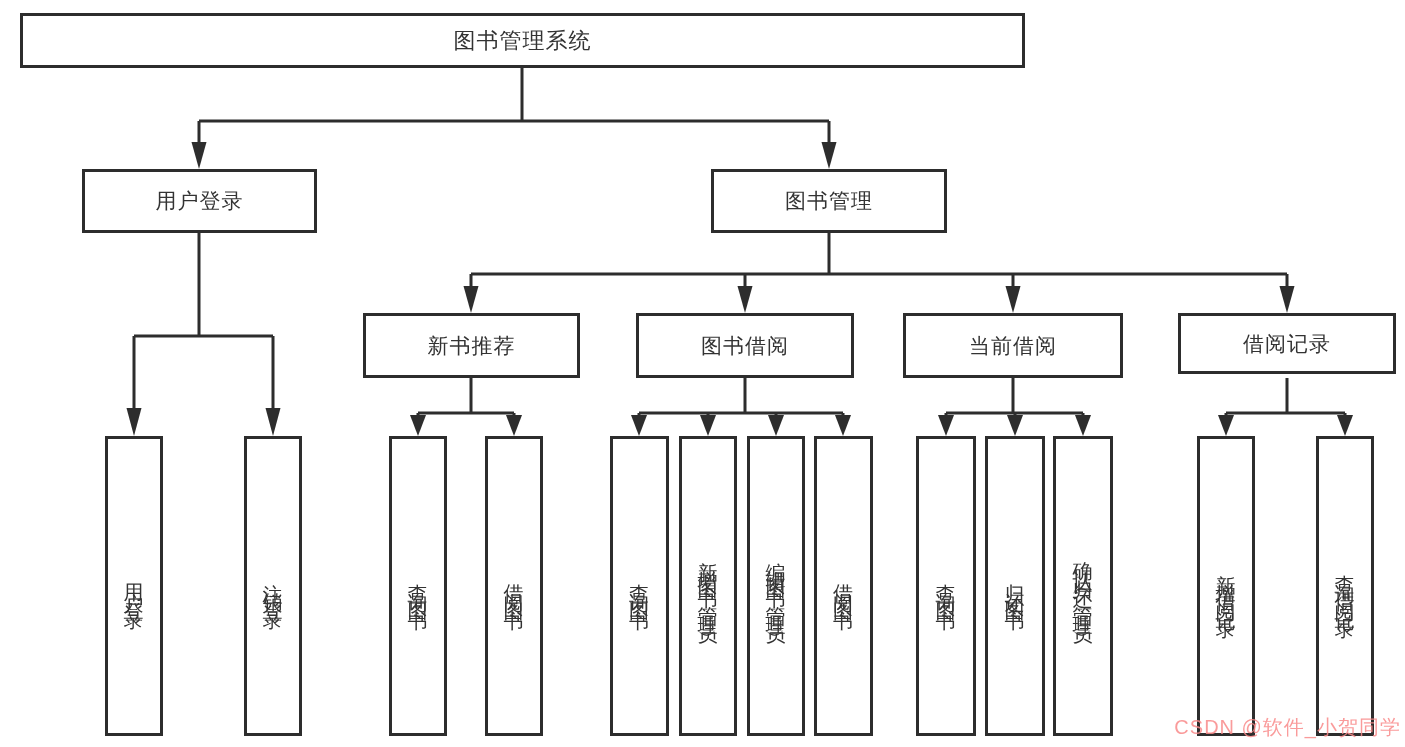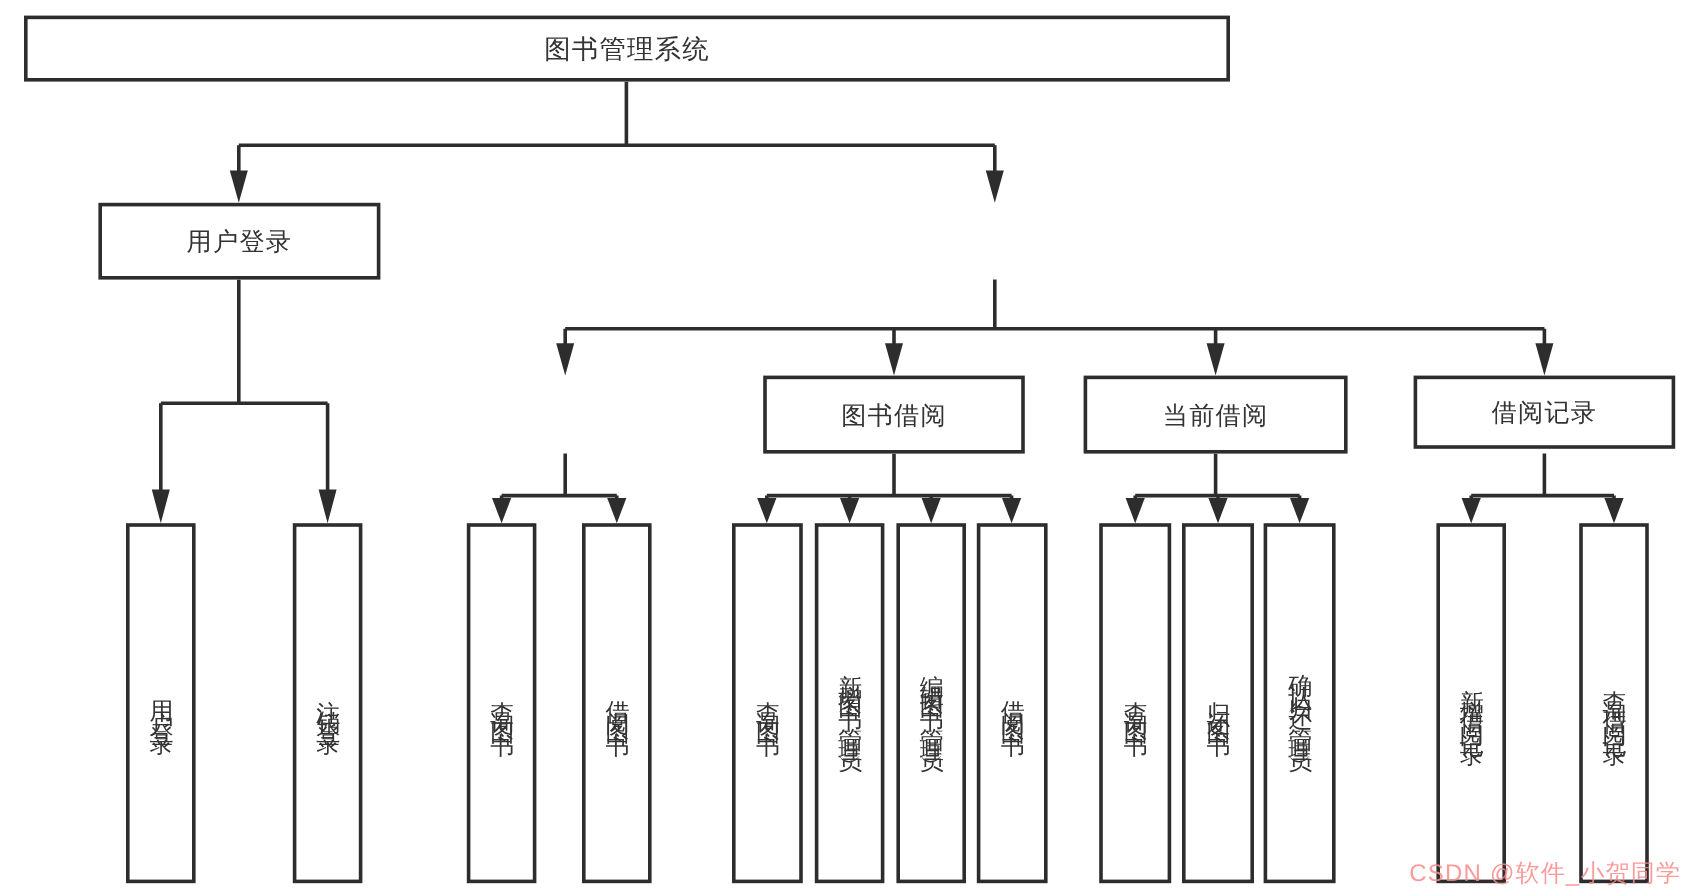--- a/index.html
+++ b/index.html
@@ -87,28 +87,34 @@
     </g>
   </svg>
 
   <div class="node h root" style="left:20px;top:13px;width:1005px;height:55px">
     <span class="label">图书管理系统</span>
   </div>
 
   <div class="node h" style="left:82px;top:169px;width:235px;height:64px">
     <span class="label">用户登录</span>
   </div>
+  <div class="node h" style="left:711px;top:169px;width:236px;height:64px">
+    <span class="label">图书管理</span>
+  </div>
 
   <div class="node v" style="left:105px;top:436px;width:58px;height:300px">
     <span class="label">用户登录</span>
   </div>
   <div class="node v" style="left:244px;top:436px;width:58px;height:300px">
     <span class="label">注销登录</span>
   </div>
 
+  <div class="node h" style="left:363px;top:313px;width:217px;height:65px">
+    <span class="label">新书推荐</span>
+  </div>
   <div class="node h" style="left:903px;top:313px;width:220px;height:65px">
     <span class="label">当前借阅</span>
   </div>
   <div class="node h" style="left:636px;top:313px;width:218px;height:65px">
     <span class="label">图书借阅</span>
   </div>
   <div class="node h" style="left:1178px;top:313px;width:218px;height:61px">
     <span class="label">借阅记录</span>
   </div>
 

